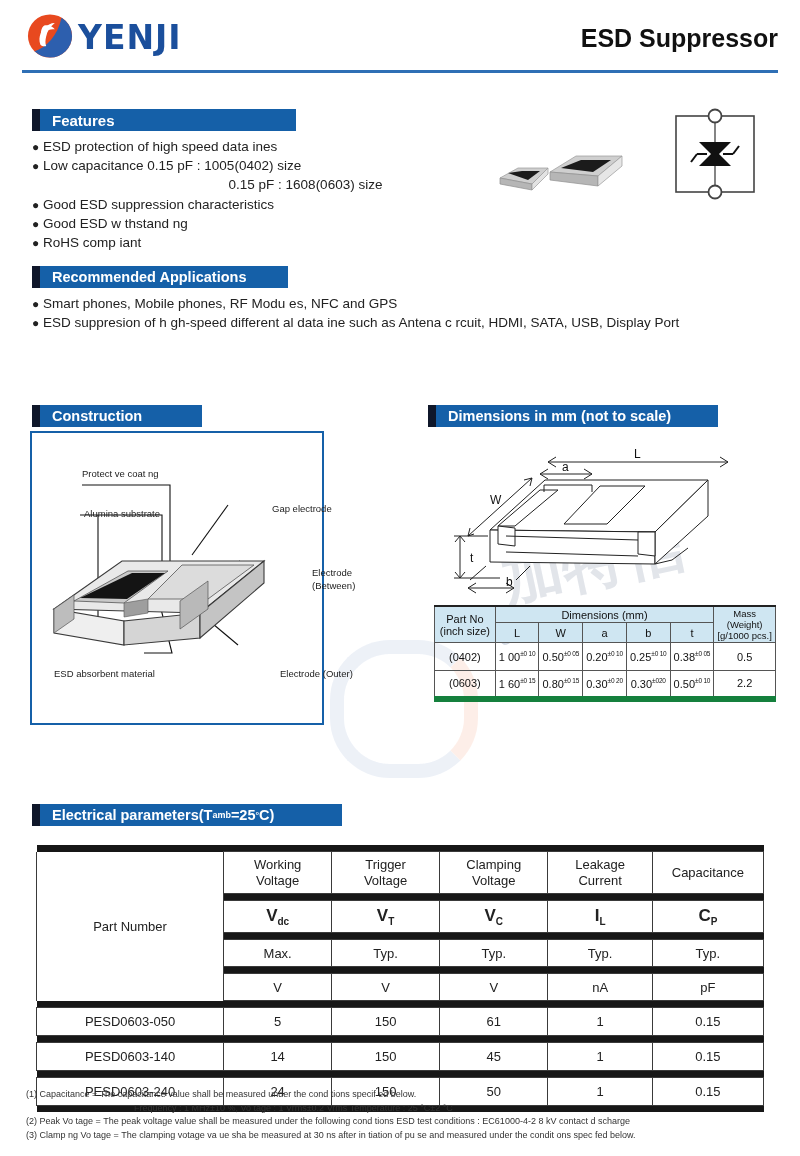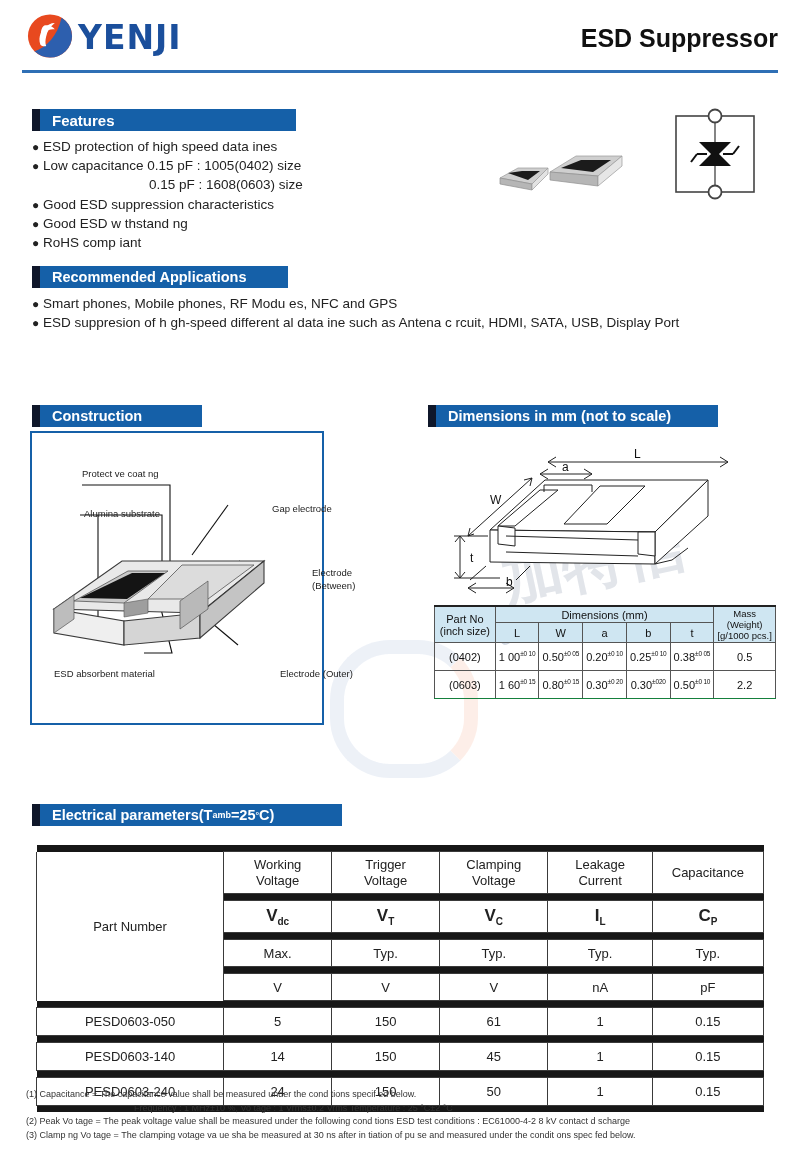--- a/index.html
+++ b/index.html
@@ -25,36 +25,36 @@
         display:flex;align-items:center;padding-left:12px;box-sizing:border-box;
         border-left:8px solid #0f172a;}
   .band .sub{font-size:.62em;vertical-align:-0.25em;}
   .band .sup{font-size:.62em;vertical-align:0.45em;}
 
   
   .bullets{position:absolute;font-size:13.5px;line-height:18px;color:#222;}
   .bl{display:flex;align-items:flex-start;margin-bottom:1px;white-space:nowrap;}
   .bl .dot{width:11px;flex:0 0 11px;font-size:12px;line-height:18px;}
   .bl .txt{}
-  .indent{padding-left:117px;white-space:nowrap;}
+  .indent{padding-left:117px;white-space:nowrap;text-align:center;}
 
   
   .framebox{position:absolute;border:2px solid #1560a8;background:transparent;}
 
   
   table{border-collapse:collapse;}
   .dimtbl{position:absolute;left:434px;top:605px;width:342px;font-size:11px;}
   .dimtbl td,.dimtbl th{border:1px solid #555;text-align:center;
       font-weight:normal;font-family:"Liberation Sans",sans-serif;color:#111;}
   .dimtbl thead td,.dimtbl thead th{background:#cfe6f2;}
   .dimtbl .tall{height:17px;}
   .dimtbl .tol{font-size:6.5px;vertical-align:super;letter-spacing:-0.2px;}
   .dimtbl .nowrapc{white-space:nowrap;font-size:11px;}
   .dimtbl .outerTop{border-top:2px solid #222;}
-  .dimtbl .outerBot{border-bottom:1px solid #15803d;}
+  .dimtbl .outerBot{border-bottom:6px solid #15803d;}
 
   
   .eltbl{position:absolute;left:36px;top:845px;width:728px;font-size:13px;}
   .eltbl td{border:1px solid #3a3a3a;text-align:center;color:#222;
             font-family:"Liberation Sans",sans-serif;}
   .eltbl .sep td{background:#171717;border:none;padding:0;height:6px;}
   .eltbl .sym{font-weight:bold;font-size:17px;text-align:center;}
   .eltbl .sym sub{font-size:10px;font-weight:bold;}
   .eltbl .two{line-height:16px;}
   .eltbl .pn{font-size:13px;}

